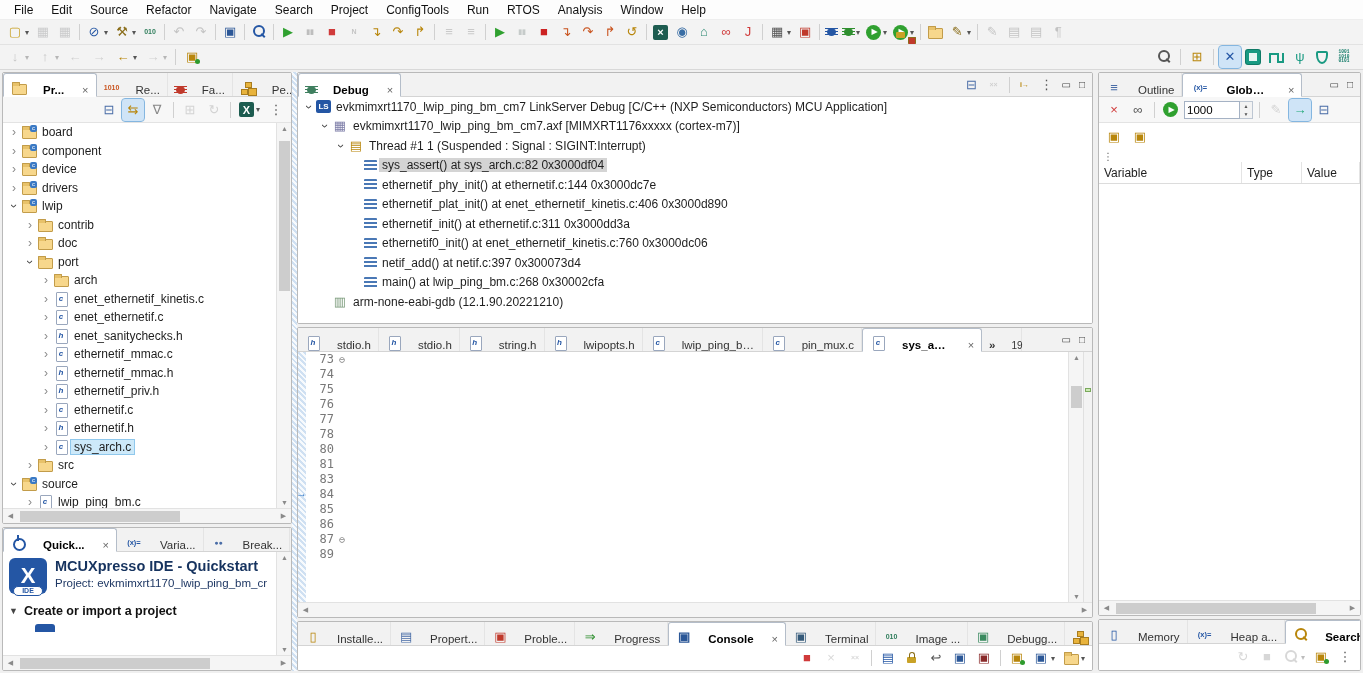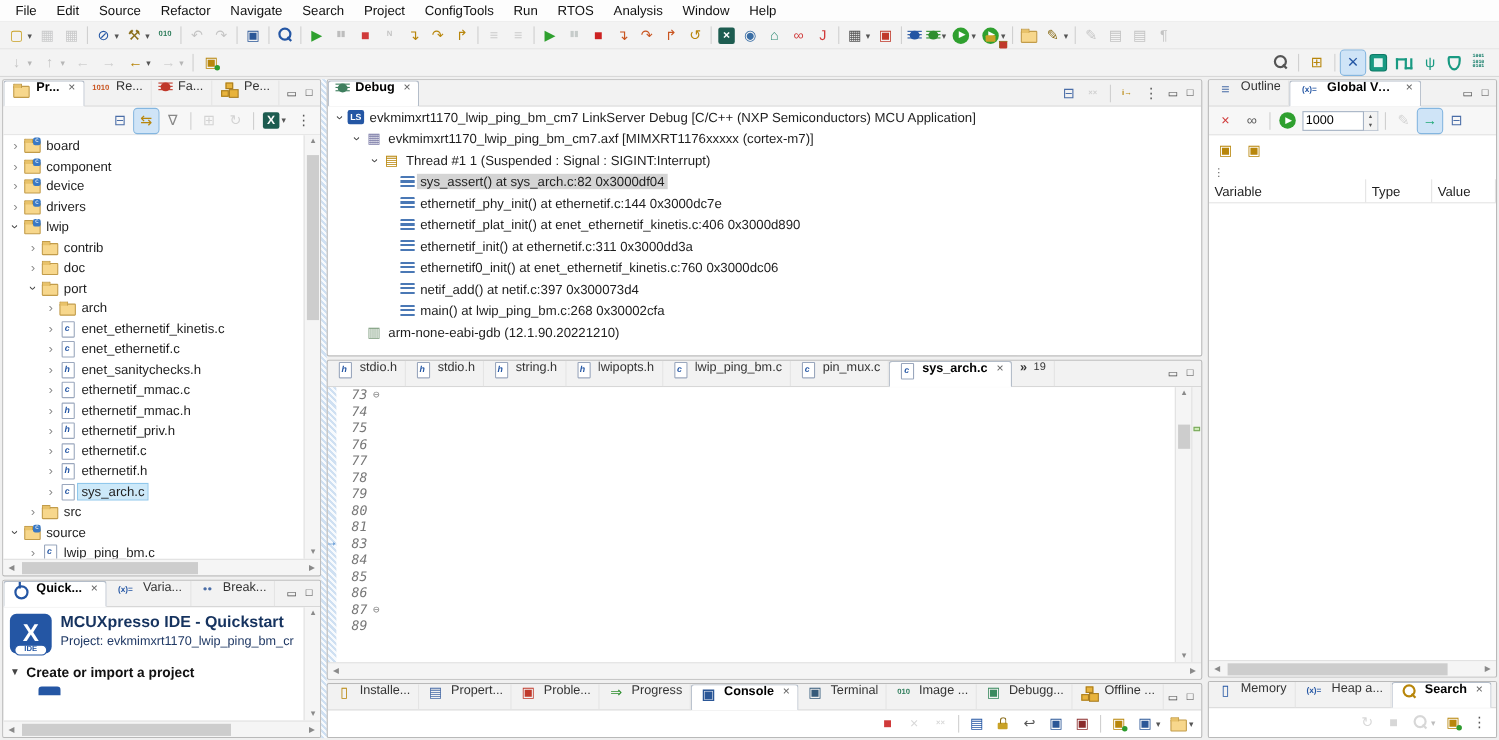--- a/index.html
+++ b/index.html
@@ -67,21 +67,21 @@
   .col { display:flex; flex-direction:column; gap:3px; min-height:0; }
   .col-left { width:290px; }
   .col-center { flex:1; min-width:0; }
   .col-right { width:263px; }
   .divider-v { width:5px; background:repeating-linear-gradient(45deg, #cfe0f2 0 2px, #f7fafd 2px 4px); }
   .gap-v { width:5px; }
   .panel { background:#fff; border:1px solid #b9b9b9; border-radius:2px; display:flex; flex-direction:column; min-height:0; overflow:hidden; }
 
   
   .tabbar { height:24px; background:#f2f2f2; border-bottom:1px solid #d4d4d4; display:flex; align-items:stretch; flex:none; }
-  .tab { display:flex; align-items:flex-start; gap:6px; padding:0 7px; color:#333; font-size:11.5px; white-space:nowrap; border-right:1px solid #e4e4e4; max-width:120px; }
+  .tab { display:flex; align-items:flex-end; gap:16px; padding:0 7px; color:#333; font-size:11.5px; white-space:nowrap; border-right:1px solid #e4e4e4; max-width:120px; }
   .tab .lbl { overflow:hidden; text-overflow:ellipsis; }
   .tab.active { background:#fff; font-weight:bold; color:#000; border:1px solid #b4bdc9; border-bottom-color:#fff; border-radius:3px 3px 0 0; margin-bottom:-1px; }
   .tab .close { font-size:11px; color:#666; margin-left:2px; font-weight:normal; }
   .tab-spacer { flex:1; }
   .hdr-tools { display:flex; align-items:center; gap:2px; padding-right:4px; }
   .hdr-tools .tbtn { height:18px; padding:1px 2px; }
   .minmax { font-size:10px; color:#444; padding:0 3px; }
 
   
   .viewbar { height:26px; background:#f7f7f7; border-bottom:1px solid #e3e3e3; display:flex; align-items:center; padding:0 4px; gap:2px; flex:none; }
@@ -104,21 +104,21 @@
   .sb-arrow { color:#8a8a8a; font-size:7px; width:15px; text-align:center; flex:none; }
   .sb-v .sb-arrow { position:absolute; left:0; }
   .sb-thumb { background:#cdcdcd; border-radius:0; }
   .sb-h .sb-thumb { height:11px; }
   .sb-v .sb-thumb { width:11px; position:absolute; left:2px; }
 
   
   .editor-body { flex:1; display:flex; min-height:0; }
   .annot { width:8px; background:repeating-linear-gradient(45deg, #cfe0f2 0 2px, #f7fafd 2px 4px); position:relative; flex:none; }
   .ip-arrow { position:absolute; left:-2px; color:#2e77c8; font-weight:bold; font-size:11px; z-index:5; }
-  .code-area { flex:1; overflow:hidden; font-family:"DejaVu Sans Mono","Liberation Mono",monospace; font-size:12px; position:relative; background:#fff;font-style:italic; }
+  .code-area { flex:1; overflow:hidden; font-family:"DejaVu Sans Mono","Liberation Mono",monospace; font-size:12px; position:relative; background:#fff; }
   .cl { display:flex; height:15px; line-height:15px; white-space:pre; }
   .cl .lnum { width:30px; text-align:right; color:#787878; flex:none; padding-right:2px; }
   .cl .fold { width:12px; color:#888; font-size:10px; text-align:center; flex:none; }
   .overview { width:9px; background:#f3f3f3; border-left:1px solid #e0e0e0; position:relative; flex:none; }
   .ov-mark { position:absolute; left:1px; width:6px; height:4px; background:#cdeab5; border:1px solid #7aa95c; }
 
   
   .console-out { flex:1; font-family:"DejaVu Sans Mono","Liberation Mono",monospace; font-size:12px; color:#333; padding:1px 0 0 6px; overflow:hidden; white-space:nowrap; }
 
   
@@ -783,21 +783,20 @@
           <div class="annot" id="editor-annot">
               <span class="ip-arrow" style="top: 135px;">→</span>
             </div>
           <div class="code-area" id="code-area">
               <div class="cl"><span class="lnum">73</span><span class="fold">⊖</span></div>
               <div class="cl"><span class="lnum">74</span><span class="fold"></span></div>
               <div class="cl"><span class="lnum">75</span><span class="fold"></span></div>
               <div class="cl"><span class="lnum">76</span><span class="fold"></span></div>
               <div class="cl"><span class="lnum">77</span><span class="fold"></span></div>
               <div class="cl"><span class="lnum">78</span><span class="fold"></span></div>
-              <div class="cl bg-inactive"><span class="lnum">79</span><span class="fold"></span></div>
               <div class="cl bg-inactive"><span class="lnum">80</span><span class="fold"></span></div>
               <div class="cl bg-inactive"><span class="lnum">81</span><span class="fold"></span></div>
               <div class="cl"><span class="lnum">83</span><span class="fold"></span></div>
               <div class="cl"><span class="lnum">84</span><span class="fold"></span></div>
               <div class="cl"><span class="lnum">85</span><span class="fold"></span></div>
               <div class="cl"><span class="lnum">86</span><span class="fold"></span></div>
               <div class="cl"><span class="lnum">87</span><span class="fold">⊖</span></div>
               <div class="cl"><span class="lnum">89</span><span class="fold"></span></div>
             </div>
           <div class="sb-v">

